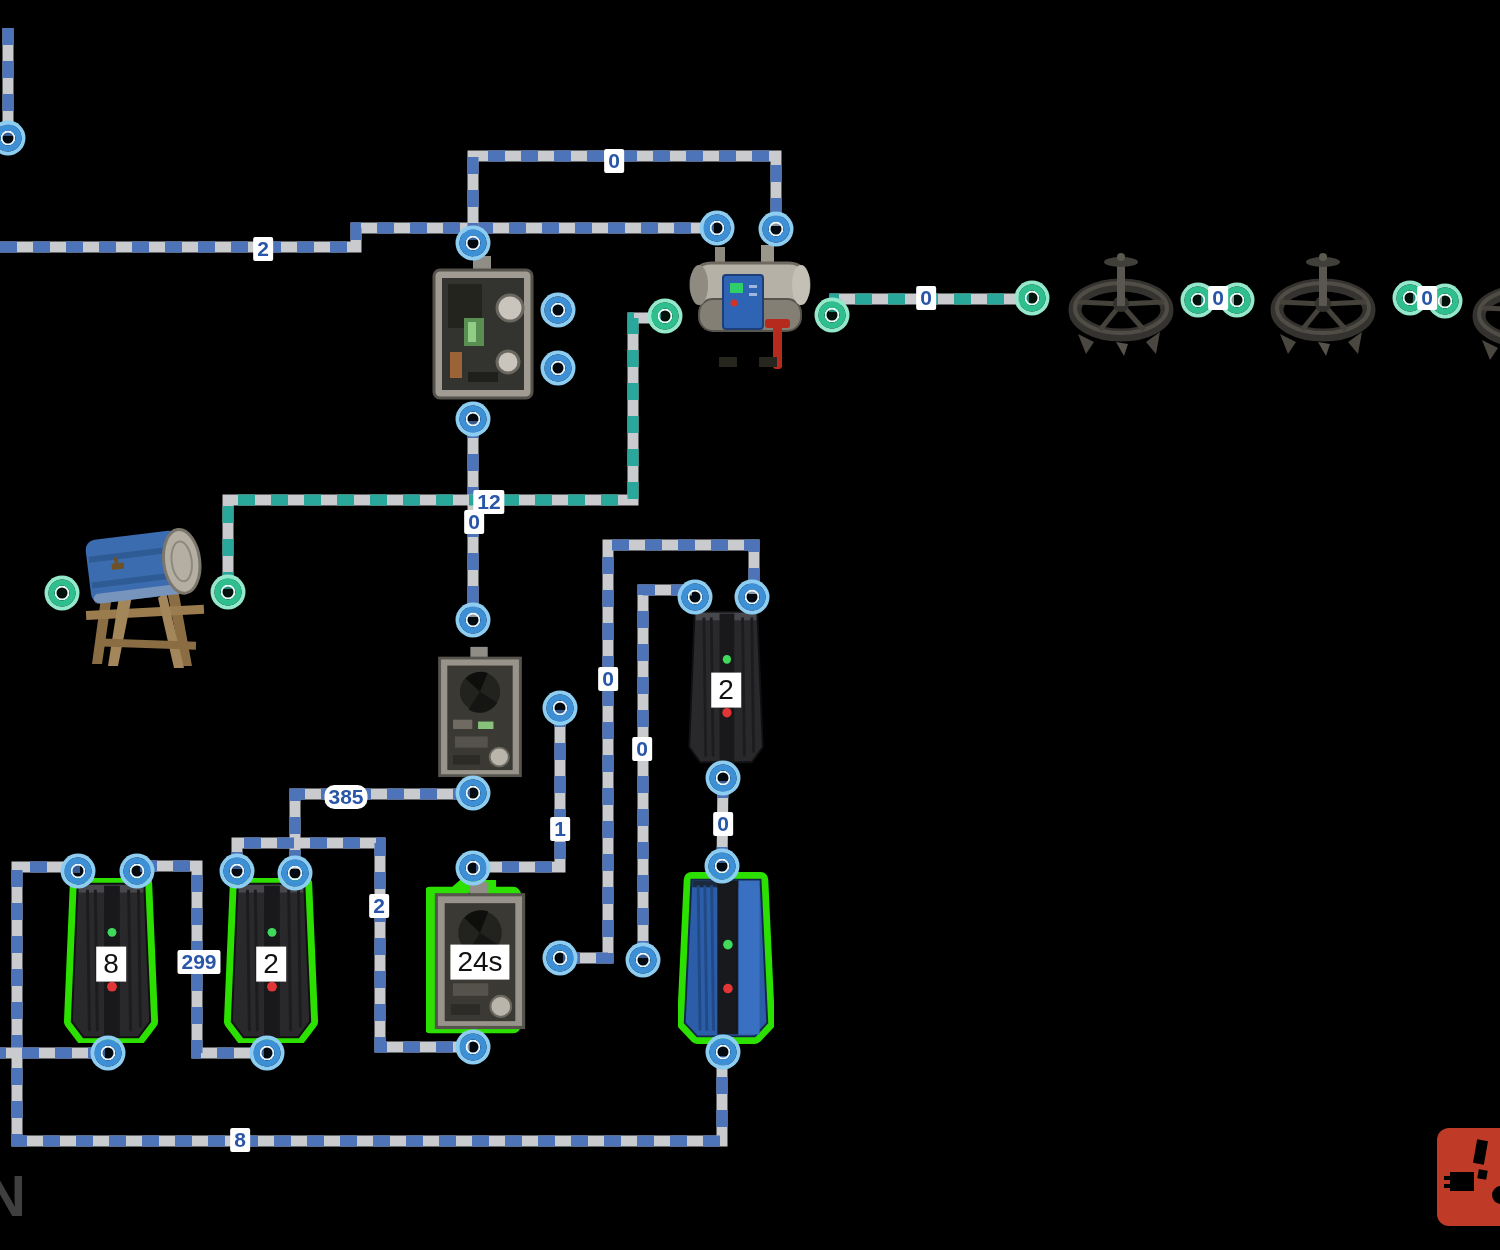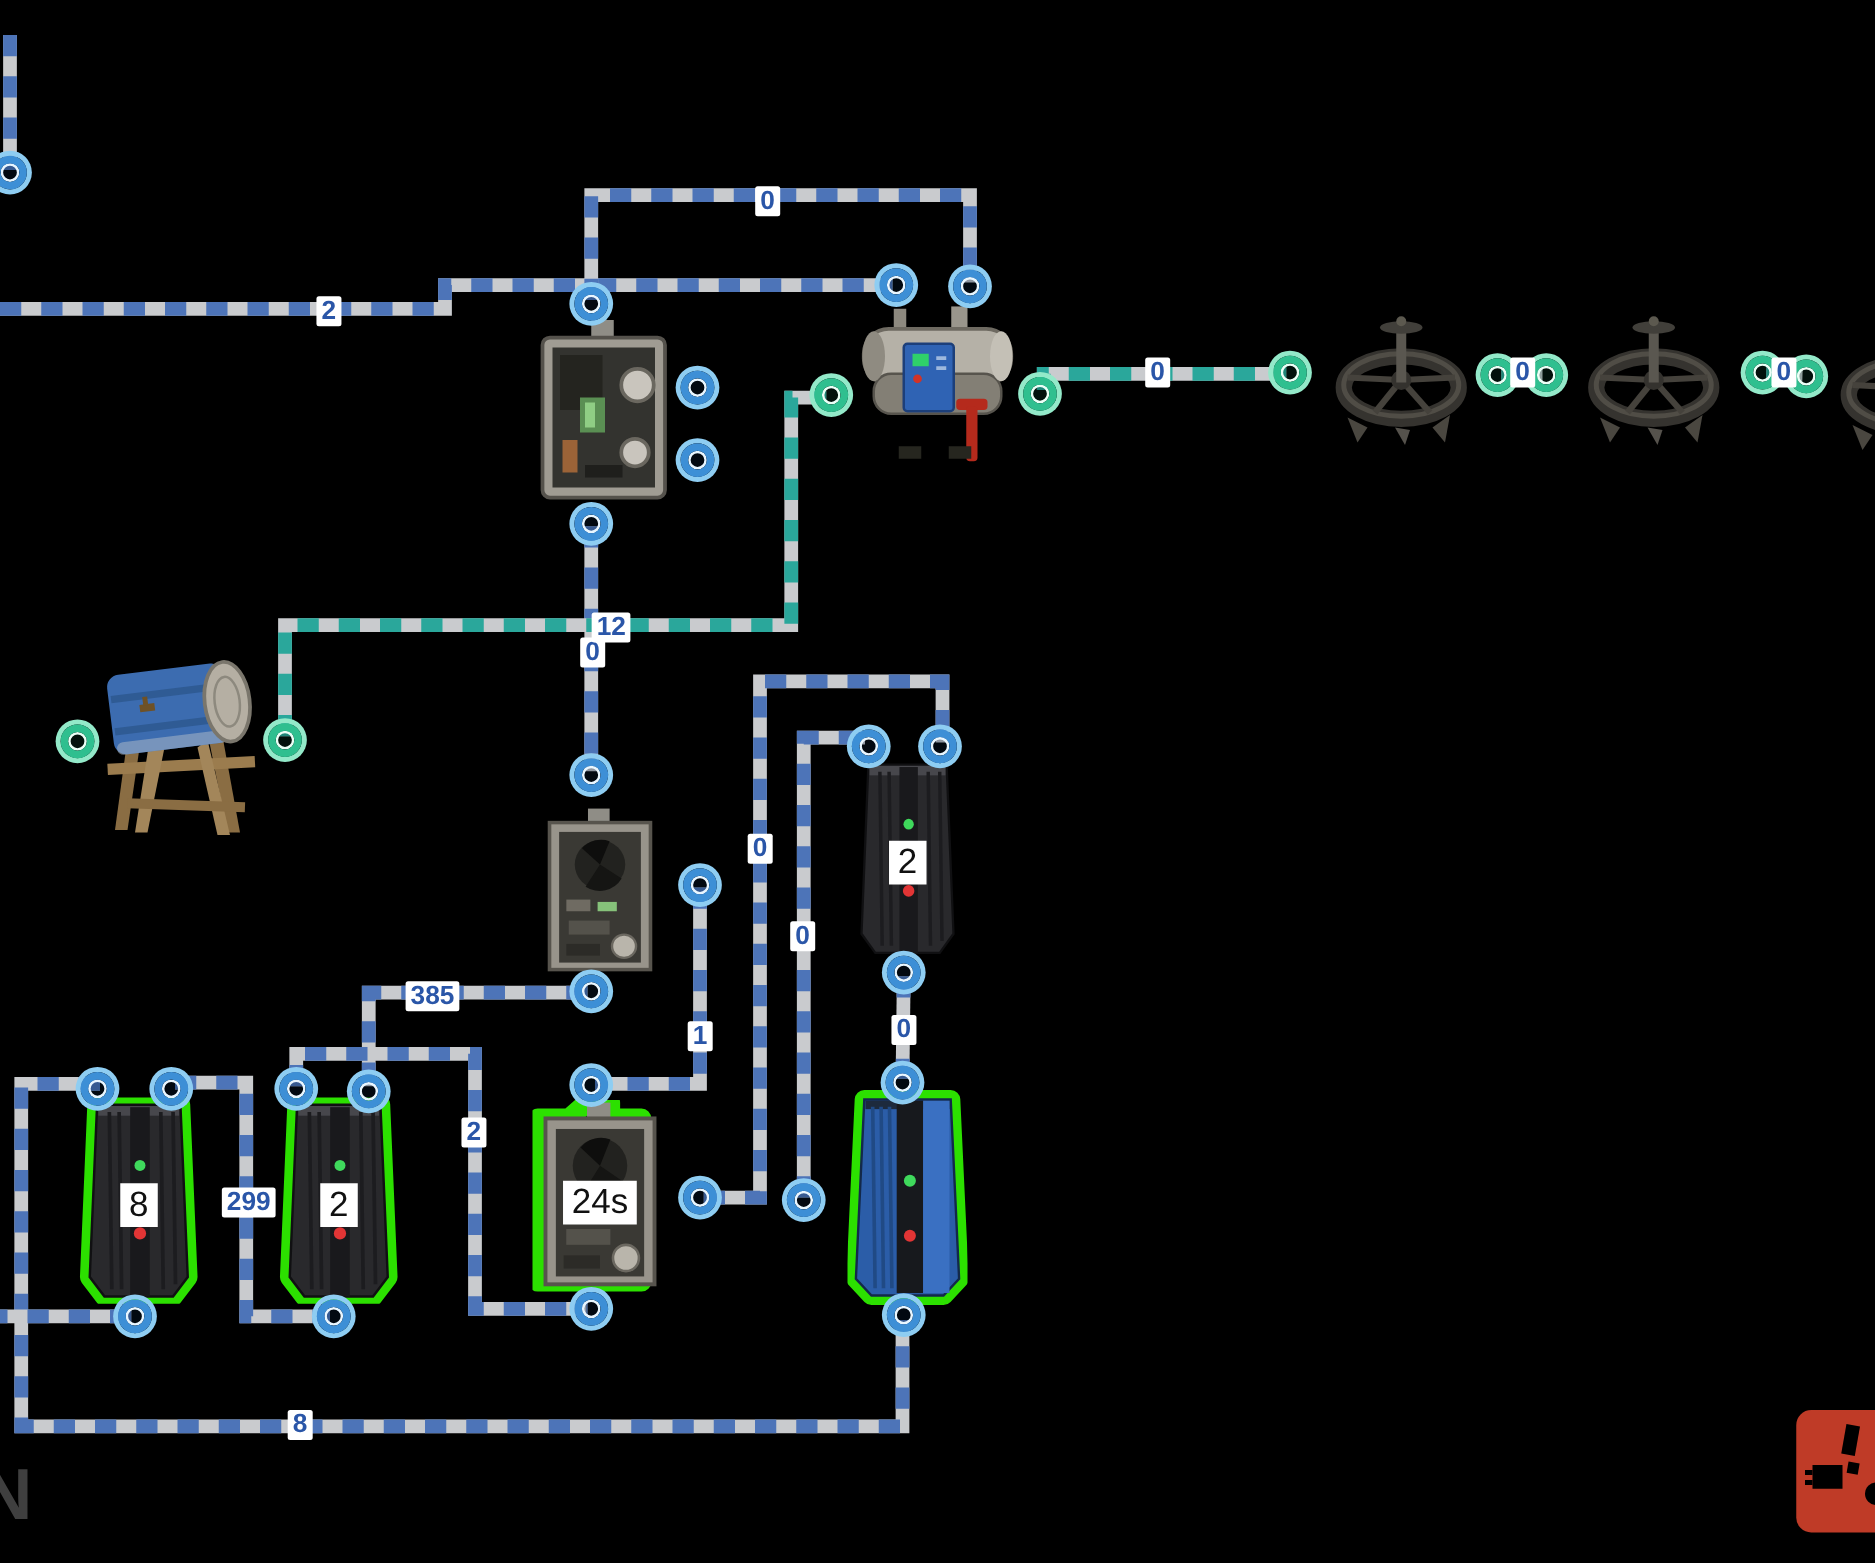--- a/index.html
+++ b/index.html
@@ -73,21 +73,21 @@
   <div id="logo">
     <div class="excl"></div>
     <div class="excl-dot"></div>
     <div class="plug"></div>
     <div class="notch"></div>
   </div>
 <div class="wlabel" style="left: 263px; top: 249px;">2</div>
     <div class="wlabel" style="left: 614px; top: 161px;">0</div>
     <div class="wlabel" style="left: 474px; top: 522px;">0</div>
     <div class="wlabel" style="left: 560px; top: 829px;">1</div>
-    <div class="wlabel" style="left: 346px; top: 797px;">385</div>
+    <div class="wlabel" style="left: 346px; top: 797px; border-radius: 10px;">385</div>
     <div class="wlabel" style="left: 379px; top: 906px;">2</div>
     <div class="wlabel" style="left: 199px; top: 962px;">299</div>
     <div class="wlabel" style="left: 240px; top: 1140px;">8</div>
     <div class="wlabel" style="left: 608px; top: 679px;">0</div>
     <div class="wlabel" style="left: 642px; top: 749px;">0</div>
     <div class="wlabel" style="left: 723px; top: 824px;">0</div>
     <div class="wlabel" style="left: 489px; top: 502px;">12</div>
     <div class="wlabel" style="left: 926px; top: 298px;">0</div>
     <div class="wlabel" style="left: 1218px; top: 298px;">0</div>
     <div class="wlabel" style="left: 1427px; top: 298px;">0</div>

